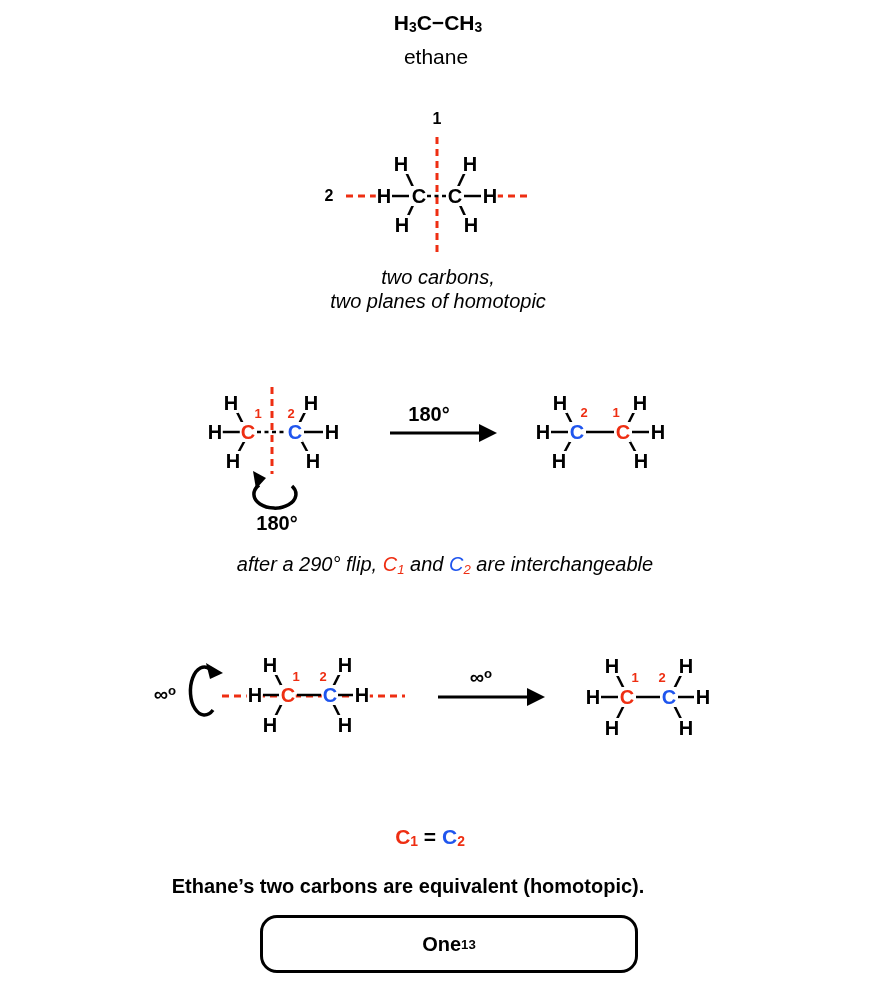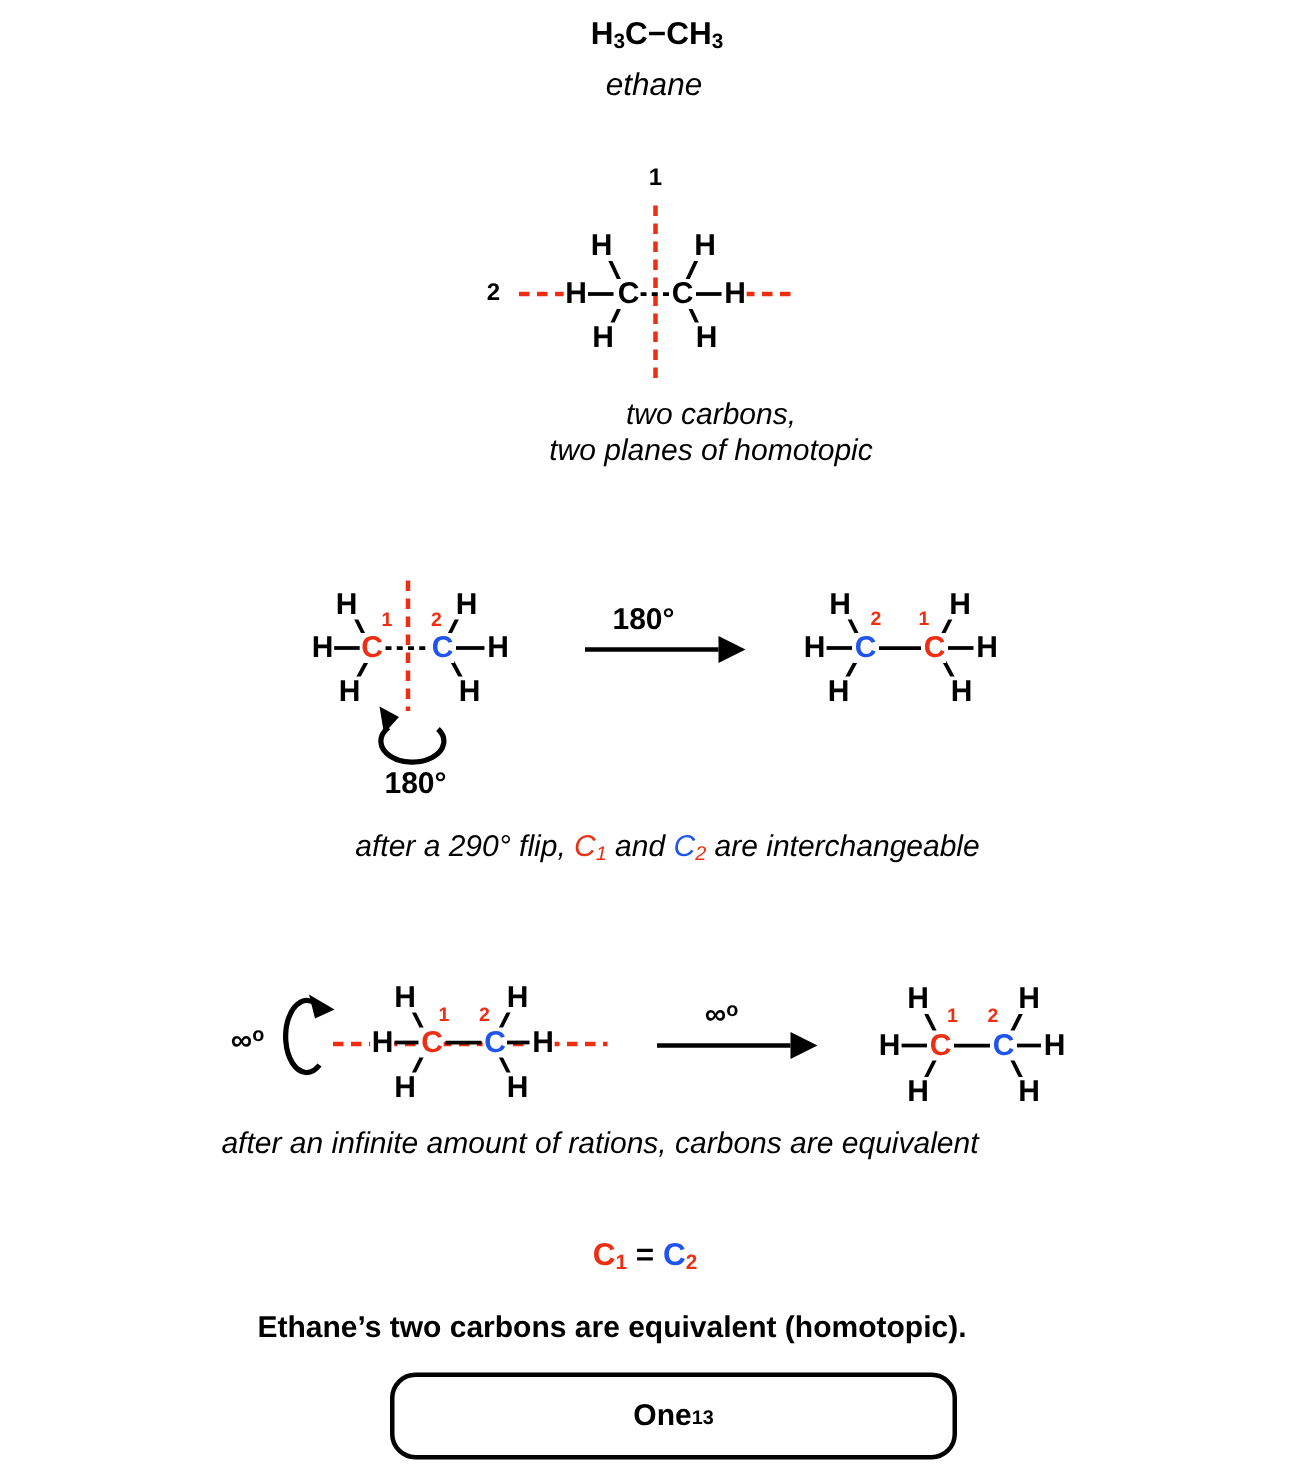--- a/index.html
+++ b/index.html
@@ -11,21 +11,21 @@
   .txt{position:absolute;transform:translate(-50%,-50%);white-space:nowrap;z-index:2;}
   .at{position:absolute;transform:translate(-50%,-50%);font-weight:bold;font-size:20px;
       line-height:1;background:#fff;padding:0 1px;z-index:2;}
   .sitenum{position:absolute;transform:translate(-50%,-50%);font-weight:bold;font-size:13px;
       line-height:1;z-index:3;}
   .symnum{position:absolute;transform:translate(-50%,-50%);font-weight:bold;font-size:16px;
       line-height:1;z-index:3;color:#000;}
   .red{color:var(--red);}
   .blue{color:var(--blue);}
   .formula{font-weight:bold;font-size:21px;}
-  .molname{font-style:italic;font-size:21px;}
+  .molname{font-size:21px;}
   .caption{font-style:italic;font-size:20px;text-align:center;line-height:1.22;}
   .anglbl{font-size:20px;font-weight:bold;}
   .equiv{font-weight:bold;font-size:21px;}
   .statement{font-weight:bold;font-size:20px;}
   .nmrbox{position:absolute;left:260px;top:915px;width:372px;height:52px;
       border:3.5px solid #000;border-radius:17px;display:flex;align-items:center;
       justify-content:center;font-weight:bold;font-size:20px;z-index:2;background:#fff;}
   .sb{font-size:66%;vertical-align:-18%;}
   .sp{font-size:66%;vertical-align:38%;}
   .stroke-red{stroke:var(--red);}
@@ -131,21 +131,21 @@
     <span class="symnum" style="left:329px;top:196px;">2</span>
     <span class="at" style="left:384px;top:196px;">H</span>
     <span class="at" style="left:419px;top:196px;">C</span>
     <span class="at" style="left:455px;top:196px;">C</span>
     <span class="at" style="left:490px;top:196px;">H</span>
     <span class="at" style="left:401px;top:164px;">H</span>
     <span class="at" style="left:470px;top:164px;">H</span>
     <span class="at" style="left:402px;top:225px;">H</span>
     <span class="at" style="left:471px;top:225px;">H</span>
   </div>
-  <div class="txt caption" style="left:438px;top:289px;margin-left:36px;">
+  <div class="txt caption" style="left:438px;top:289px;">
     <div>two carbons,</div>
     <div>two planes of homotopic</div>
   </div>
 
   <div>
     <span class="sitenum red" style="left:258px;top:413px;">1</span>
     <span class="sitenum red" style="left:291px;top:413px;">2</span>
     <span class="at" style="left:215px;top:432px;">H</span>
     <span class="at red" style="left:248px;top:432px;">C</span>
     <span class="at blue" style="left:295px;top:432px;">C</span>
@@ -190,21 +190,20 @@
     <span class="sitenum red" style="left:662px;top:677px;">2</span>
     <span class="at" style="left:593px;top:697px;">H</span>
     <span class="at red" style="left:627px;top:697px;">C</span>
     <span class="at blue" style="left:669px;top:697px;">C</span>
     <span class="at" style="left:703px;top:697px;">H</span>
     <span class="at" style="left:612px;top:666px;">H</span>
     <span class="at" style="left:686px;top:666px;">H</span>
     <span class="at" style="left:612px;top:728px;">H</span>
     <span class="at" style="left:686px;top:728px;">H</span>
   </div>
-  <div class="txt caption" style="left:400px;top:763px;">after an infinite amount of rations, carbons are equivalent</div>
 
   <div class="txt equiv" style="left:430px;top:837px;"><span class="red">C</span><span class="sb red">1</span><span> = </span><span class="blue">C</span><span class="sb red">2</span></div>
   <div class="txt statement" style="left:408px;top:886px;">Ethane’s two carbons are equivalent (homotopic).</div>
   <div class="nmrbox">
       <span>One </span>
       <span class="sp">13</span>
     </div>
 
 </div>
 

